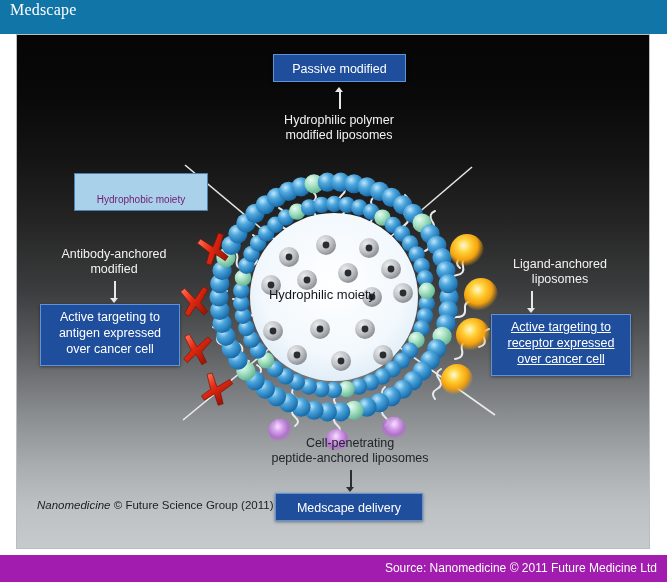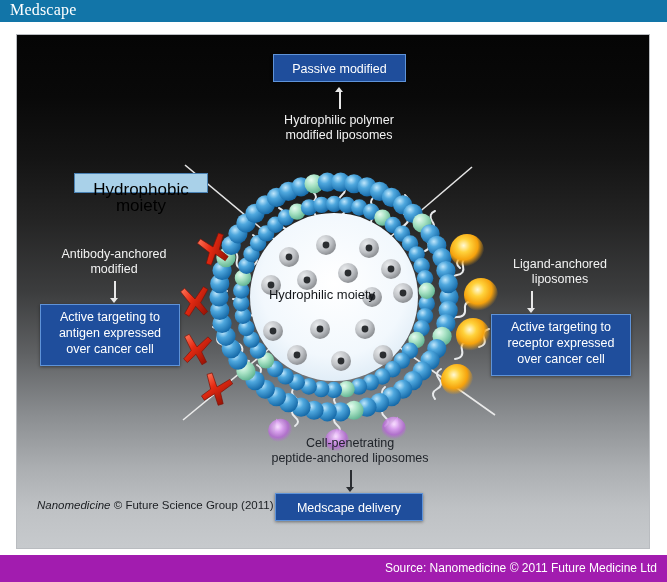--- a/index.html
+++ b/index.html
@@ -12,21 +12,21 @@
     height: 582px;
     font-family: "Liberation Sans", sans-serif;
     overflow: hidden;
     position: relative;
   }
 
   
   #header-bar {
     position: absolute;
     left: 0; top: 0;
-    width: 667px; height: 22px;
+    width: 667px; height: 34px;
     background: #1275a8;
   }
   #brand-logo {
     position: absolute;
     left: 10px; top: 1px;
     font-family: "Liberation Serif", serif;
     font-size: 16px;
     color: #ffffff;
     letter-spacing: .2px;
   }
@@ -76,26 +76,26 @@
     line-height: 16px;
     text-align: center;
     box-sizing: border-box;
     padding: 4px 8px;
     box-shadow: 0 1px 3px rgba(0,0,0,.45);
   }
   .pale-box {
     position: absolute;
     background: #a9d1e9;
     border: 1px solid #4a82b4;
-    color: #000000;
-    font-size: 17px;
+    color: #701a75;
+    font-size: 10px;
     line-height: 15px;
     text-align: center;
     box-sizing: border-box;
-    padding: 8px 7px;
+    padding: 18px 7px;
   }
   .plain-label {
     position: absolute;
     font-size: 12.5px;
     line-height: 15px;
     text-align: center;
     white-space: pre-line;
   }
   .label-light { color: #f2f2f2; }
   .label-dark  { color: #20242a; }
@@ -458,21 +458,21 @@
   <div class="cta-box" style="left:23px; top:269px; width:140px; height:62px;">Active targeting to
 antigen expressed
 over cancer cell</div>
 
   <div class="plain-label label-light" style="left:449px; top:222px; width:148px;padding-left:20px;">Ligand-anchored
 liposomes</div>
   <div class="arrow arrow-dn-light" style="left:509px; top:256px; height:22px;">
     <div class="shaft"></div>
       <div class="head"></div>
   </div>
-  <div class="cta-box" style="left:474px; top:279px; width:140px; height:62px;">Active targeting to
+  <div class="cta-box" style="left:474px; top:279px; width:140px; height:62px;text-decoration:underline;">Active targeting to
 receptor expressed
 over cancer cell</div>
 
   <div class="plain-label label-dark" style="left:233px; top:401px; width:200px;">Cell-penetrating
 peptide-anchored liposomes</div>
   <div class="arrow arrow-dn-dark" style="left:328px; top:435px; height:22px;">
     <div class="shaft"></div>
       <div class="head"></div>
   </div>
   <div class="cta-box" style="left:258px; top:458px; width:148px; height:28px; line-height:20px;">Medscape delivery</div>

